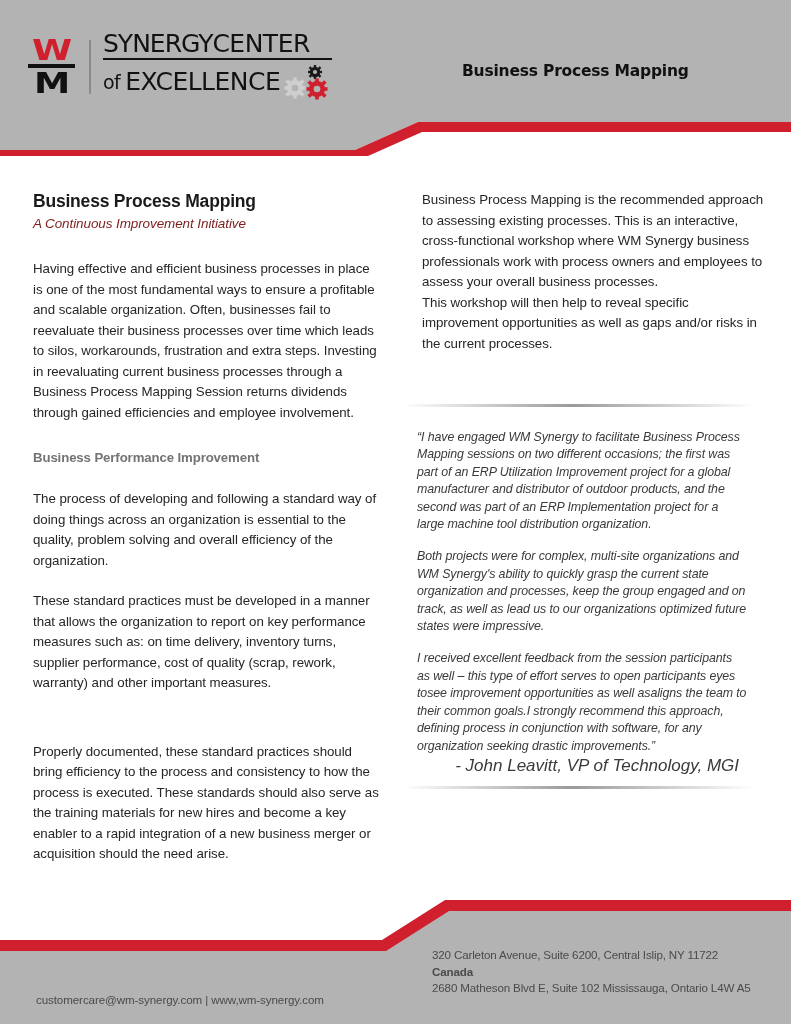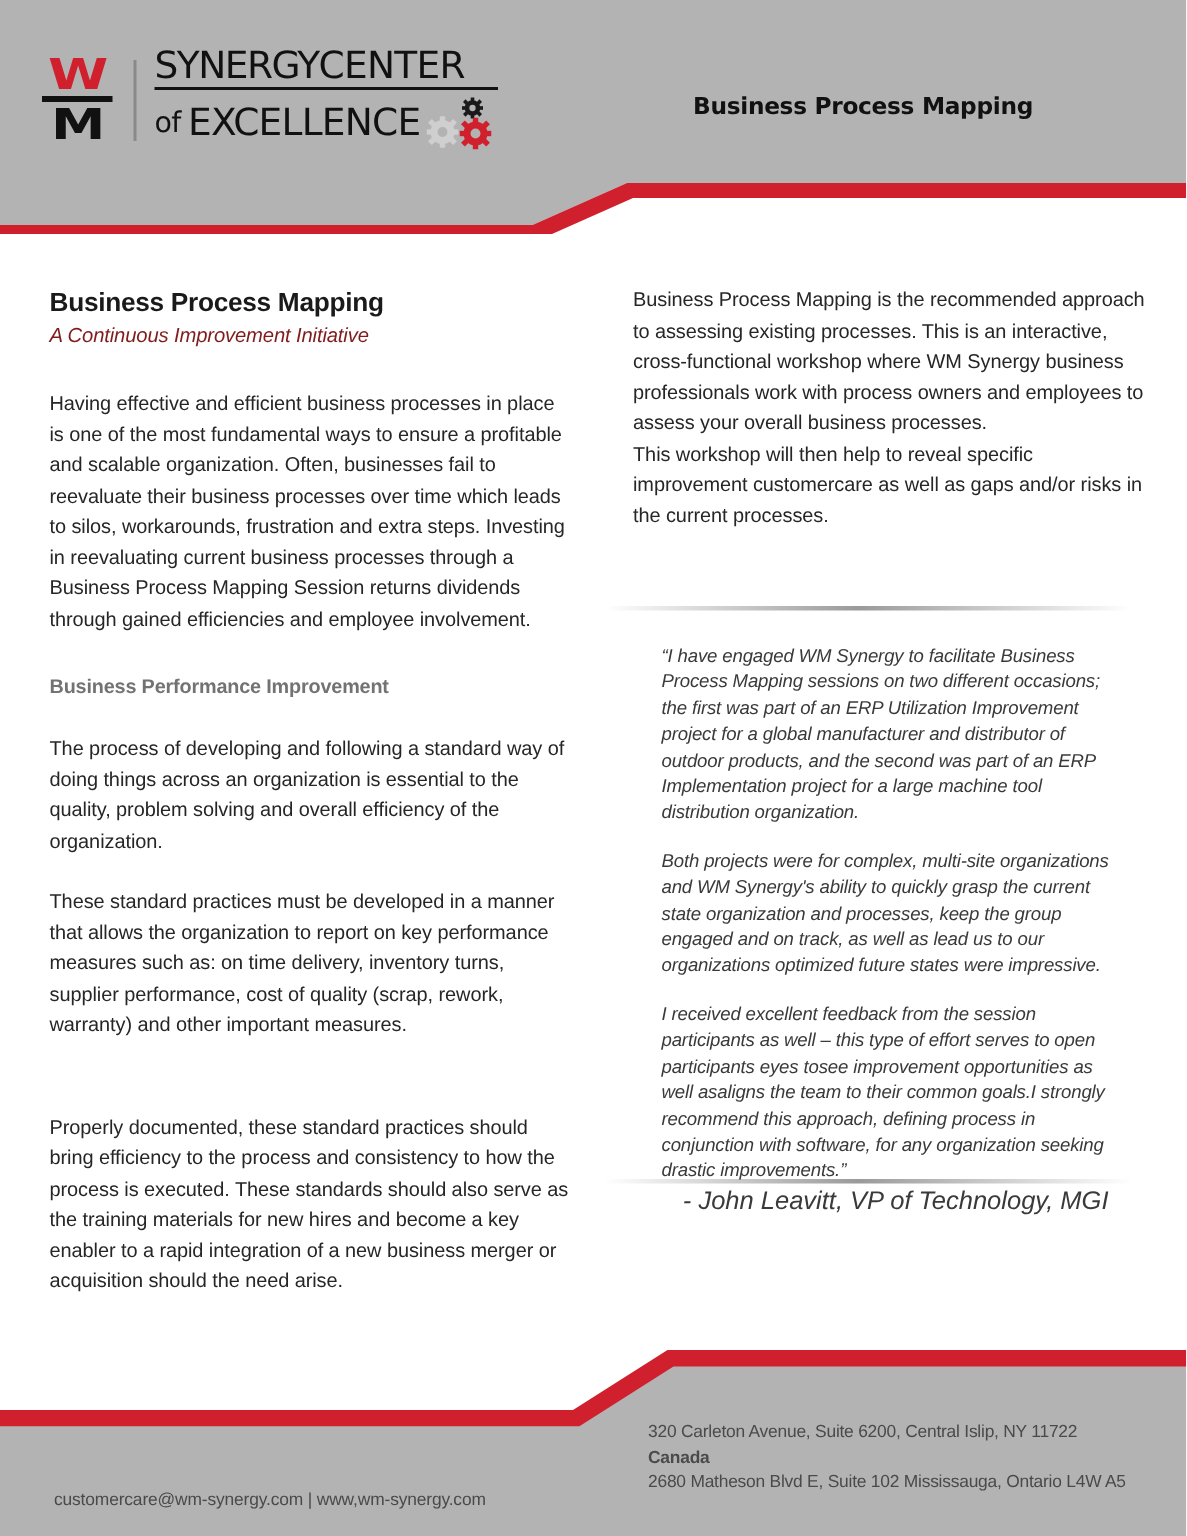--- a/index.html
+++ b/index.html
@@ -125,21 +125,21 @@
     height: 3px; width: 100%;
     background: linear-gradient(to right, rgba(160,160,160,0) 0%, rgba(120,120,120,0.75) 48%, rgba(160,160,160,0) 100%);
     border-radius: 2px;
   }
   .quote-wrap {
     position: absolute; left: 403px; top: 404px; width: 352px;
   }
   .quote-body { padding: 22px 8px 0 14px; }
   .quote-p {
     font-size: 12.4px; font-style: italic; color: #3a3a3a;
-    line-height: 17.4px; letter-spacing: -0.1px; margin-left: 24px;
+    line-height: 17.4px; letter-spacing: -0.1px;
   }
   .quote-gap { height: 15px; }
   .quote-attr {
     font-size: 17px; font-style: italic; color: #3a3a3a;
     line-height: 17.4px; text-align: right; padding-right: 8px;
     margin-top: 2px;
   }
   .divider-bottom {
     position: absolute; left: 403px; top: 786px; width: 352px;
   }
@@ -258,21 +258,21 @@
     <div class="para">The process of developing and following a standard way of doing things across an organization is essential to the quality, problem solving and overall efficiency of the organization.</div>
     <div class="sp-20"></div>
     <div class="para">These standard practices must be developed in a manner that allows the organization to report on key performance measures such as: on time delivery, inventory turns, supplier performance, cost of quality (scrap, rework, warranty) and other important measures.</div>
     <div class="sp-26"></div>
     <div class="sp-22"></div>
     <div class="para">Properly documented, these standard practices should bring efficiency to the process and consistency to how the process is executed. These standards should also serve as the training materials for new hires and become a key enabler to a rapid integration of a new business merger or acquisition should the need arise.</div>
   </div>
 
   <div class="col-right">
     <div class="para">Business Process Mapping is the recommended approach to assessing existing processes. This is an interactive, cross-functional workshop where WM Synergy business professionals work with process owners and employees to assess your overall business processes.</div>
-    <div class="para">This workshop will then help to reveal specific improvement customercare as well as gaps and/or risks in the current processes.</div>
+    <div class="para">This workshop will then help to reveal specific improvement opportunities as well as gaps and/or risks in the current processes.</div>
   </div>
 
   <div class="quote-wrap">
     <div class="divider"></div>
     <div class="quote-body">
       <div class="quote-p">“I have engaged WM Synergy to facilitate Business Process Mapping sessions on two different occasions; the first was part of an ERP Utilization Improvement project for a global manufacturer and distributor of outdoor products, and the second was part of an ERP Implementation project for a large machine tool distribution organization.</div>
       <div class="quote-gap"></div>
       <div class="quote-p">Both projects were for complex, multi-site organizations and WM Synergy's ability to quickly grasp the current state organization and processes, keep the group engaged and on track, as well as lead us to our organizations optimized future states were impressive.</div>
       <div class="quote-gap"></div>
       <div class="quote-p">I received excellent feedback from the session participants as well – this type of effort serves to open participants eyes tosee improvement opportunities as well asaligns the team to their common goals.I strongly recommend this approach, defining process in conjunction with software, for any organization seeking drastic improvements.”</div>

